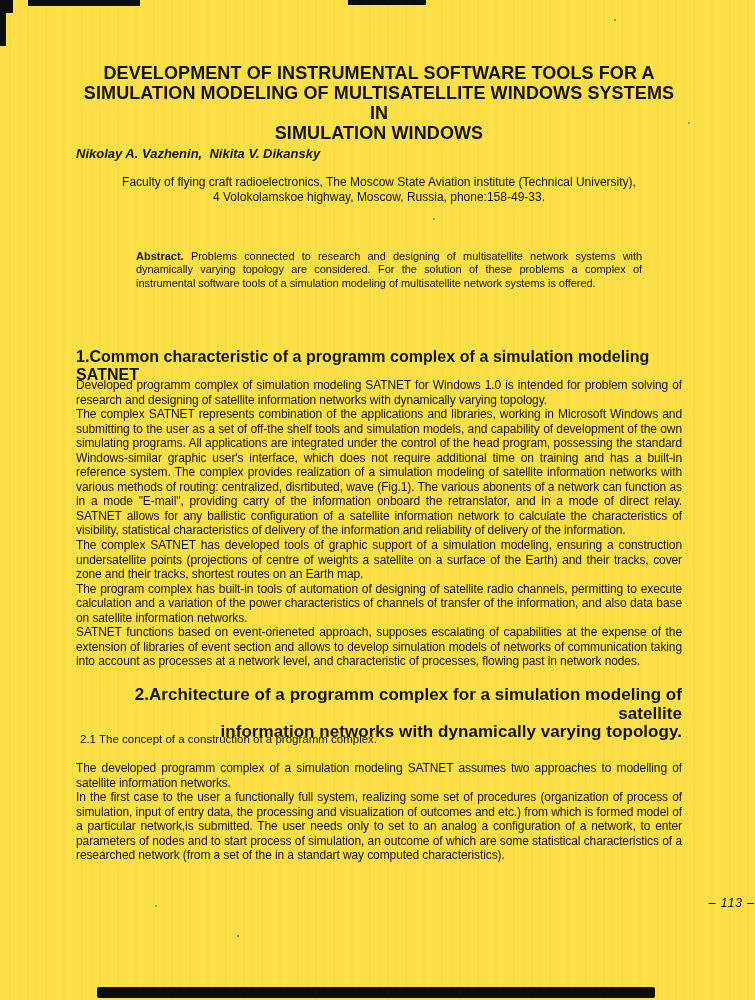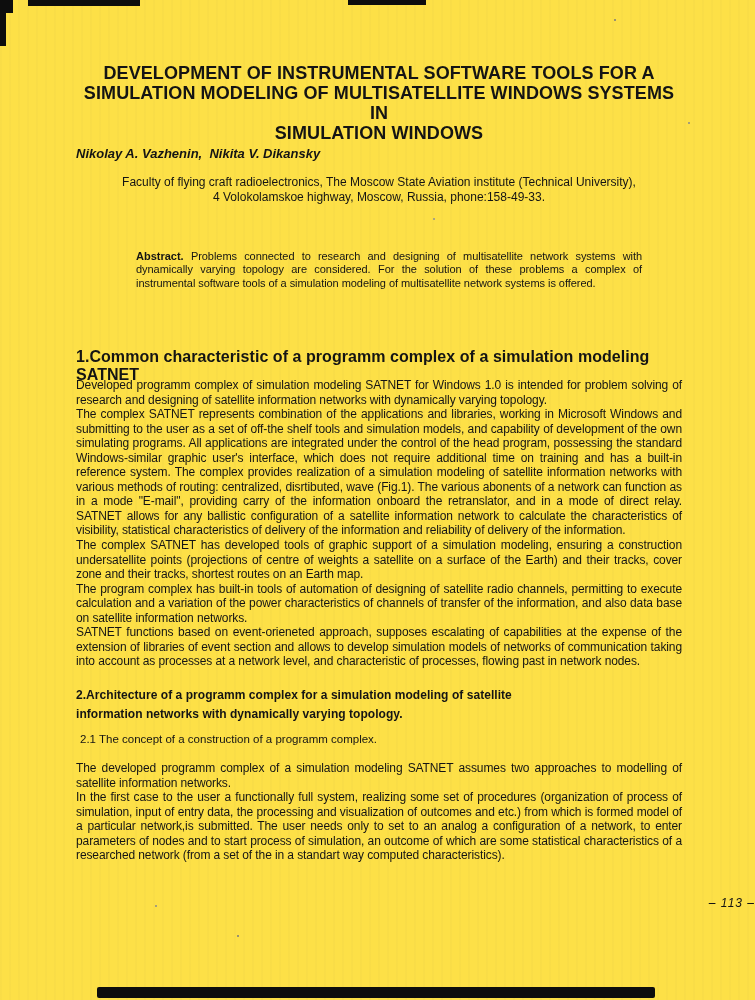--- a/index.html
+++ b/index.html
@@ -41,21 +41,21 @@
   }
   .bodyblock {
     position:absolute; left:76px; width:606px;
     font-size:12px; line-height:14.55px; text-align:justify;
     letter-spacing:-0.1px;
   }
   .bodyblock p { margin:0; }
   .body-1 { top:378px; }
   .h2 {
     position:absolute; top:686px; left:76px; width:606px;
-    font-size:12px; font-weight:bold; line-height:18.5px; letter-spacing:0.05px;
+    font-size:17px; font-weight:bold; line-height:18.5px; letter-spacing:0.05px;text-align:right;
   }
   .sub21 { position:absolute; top:733px; left:80px; width:606px; font-size:11.5px; }
   .body-2 { top:761px; }
   .pagenum {
     position:absolute; top:896px; left:0; width:755px;
     text-align:right; font-size:12px; letter-spacing:1px;font-style:italic;
   }
   
   .art { position:absolute; background:#0d0d0d; }
   .art-top-h   { left:28px;  top:0;     width:112px; height:6px; }

